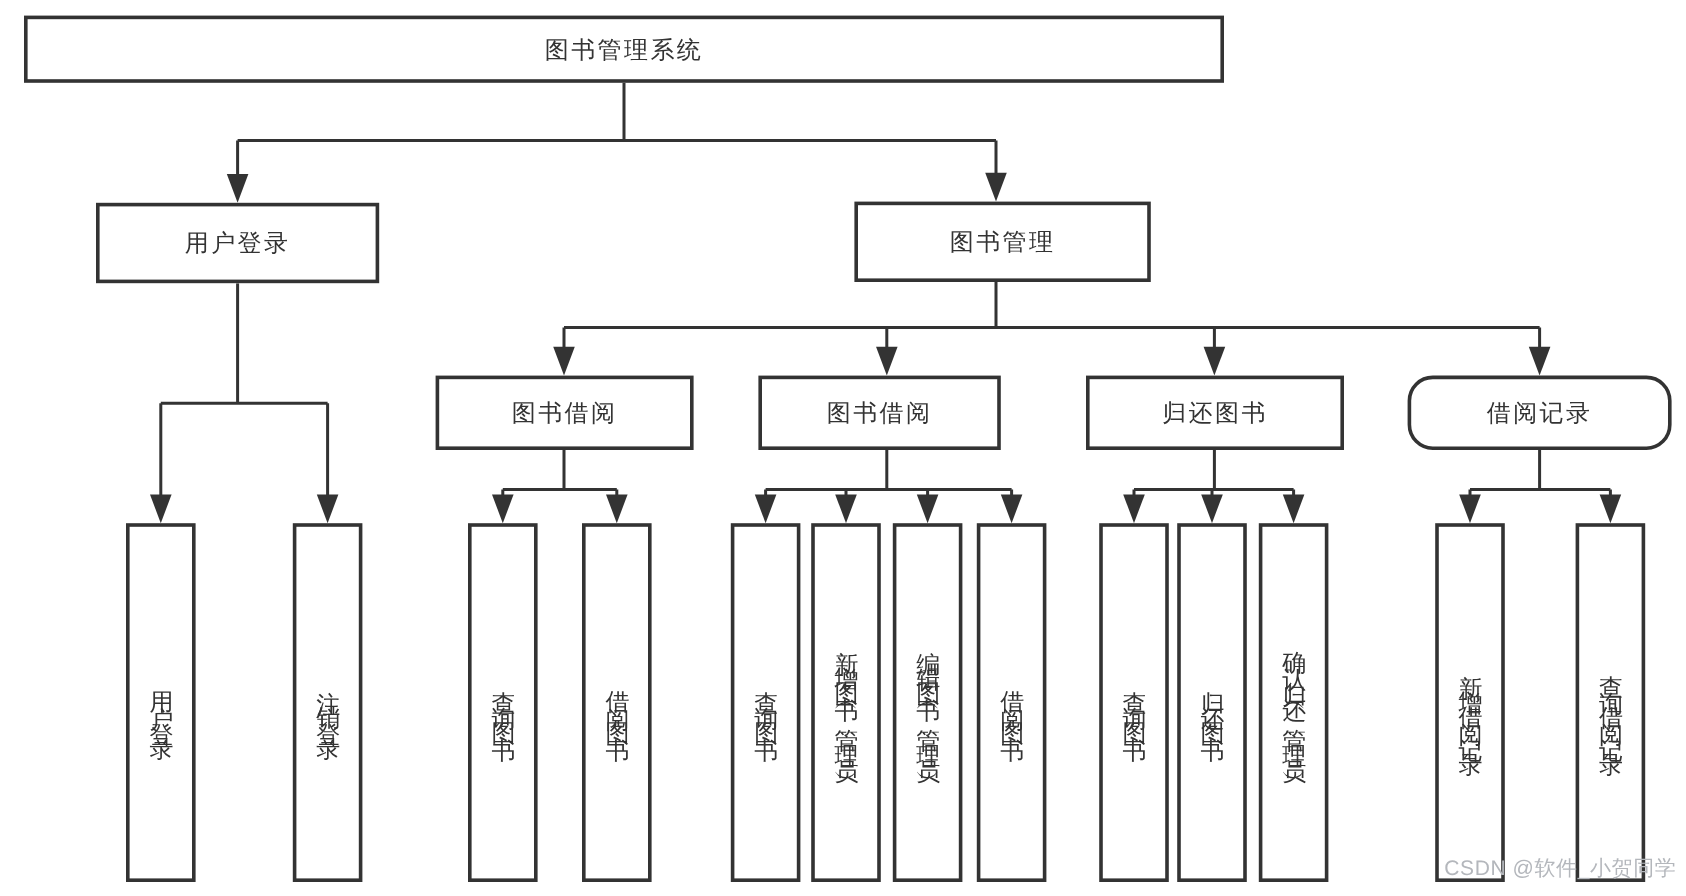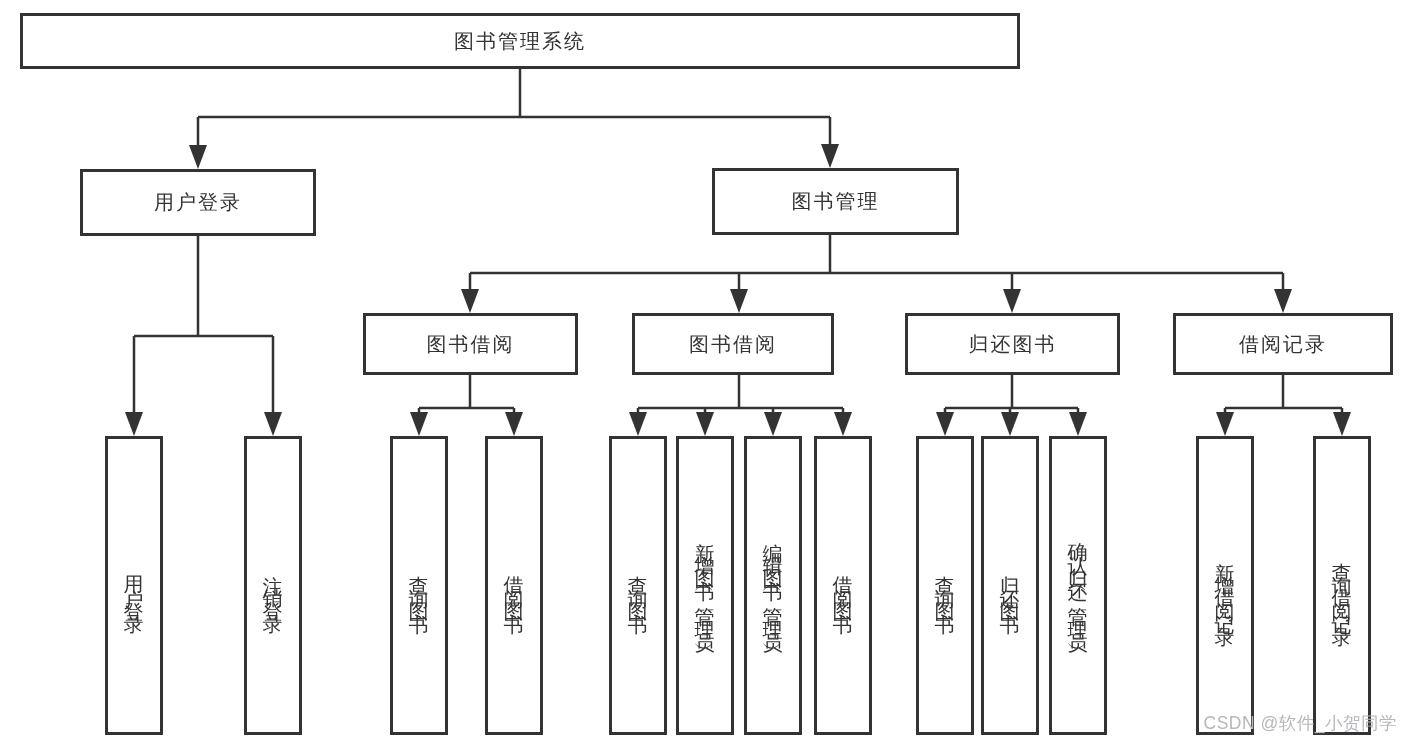--- a/index.html
+++ b/index.html
@@ -108,21 +108,21 @@
 
   <div class="box" style="left:363px; top:313px; width:215px; height:62px;">
     <span>图书借阅</span>
   </div>
   <div class="box" style="left:632px; top:313px; width:202px; height:62px;">
     <span>图书借阅</span>
   </div>
   <div class="box" style="left:905px; top:313px; width:215px; height:62px;">
     <span>归还图书</span>
   </div>
-  <div class="box" style="left:1173px; top:313px; width:220px; height:62px;">
+  <div class="box" style="left:1173px; top:313px; width:220px; height:62px;border-radius:21px;">
     <span>借阅记录</span>
   </div>
 
   <div class="box leaf" style="left:105px; top:436px; width:58px; height:299px;">
     <span class="vtext">用户登录</span>
   </div>
   <div class="box leaf" style="left:244px; top:436px; width:58px; height:299px;">
     <span class="vtext">注销登录</span>
   </div>
 

